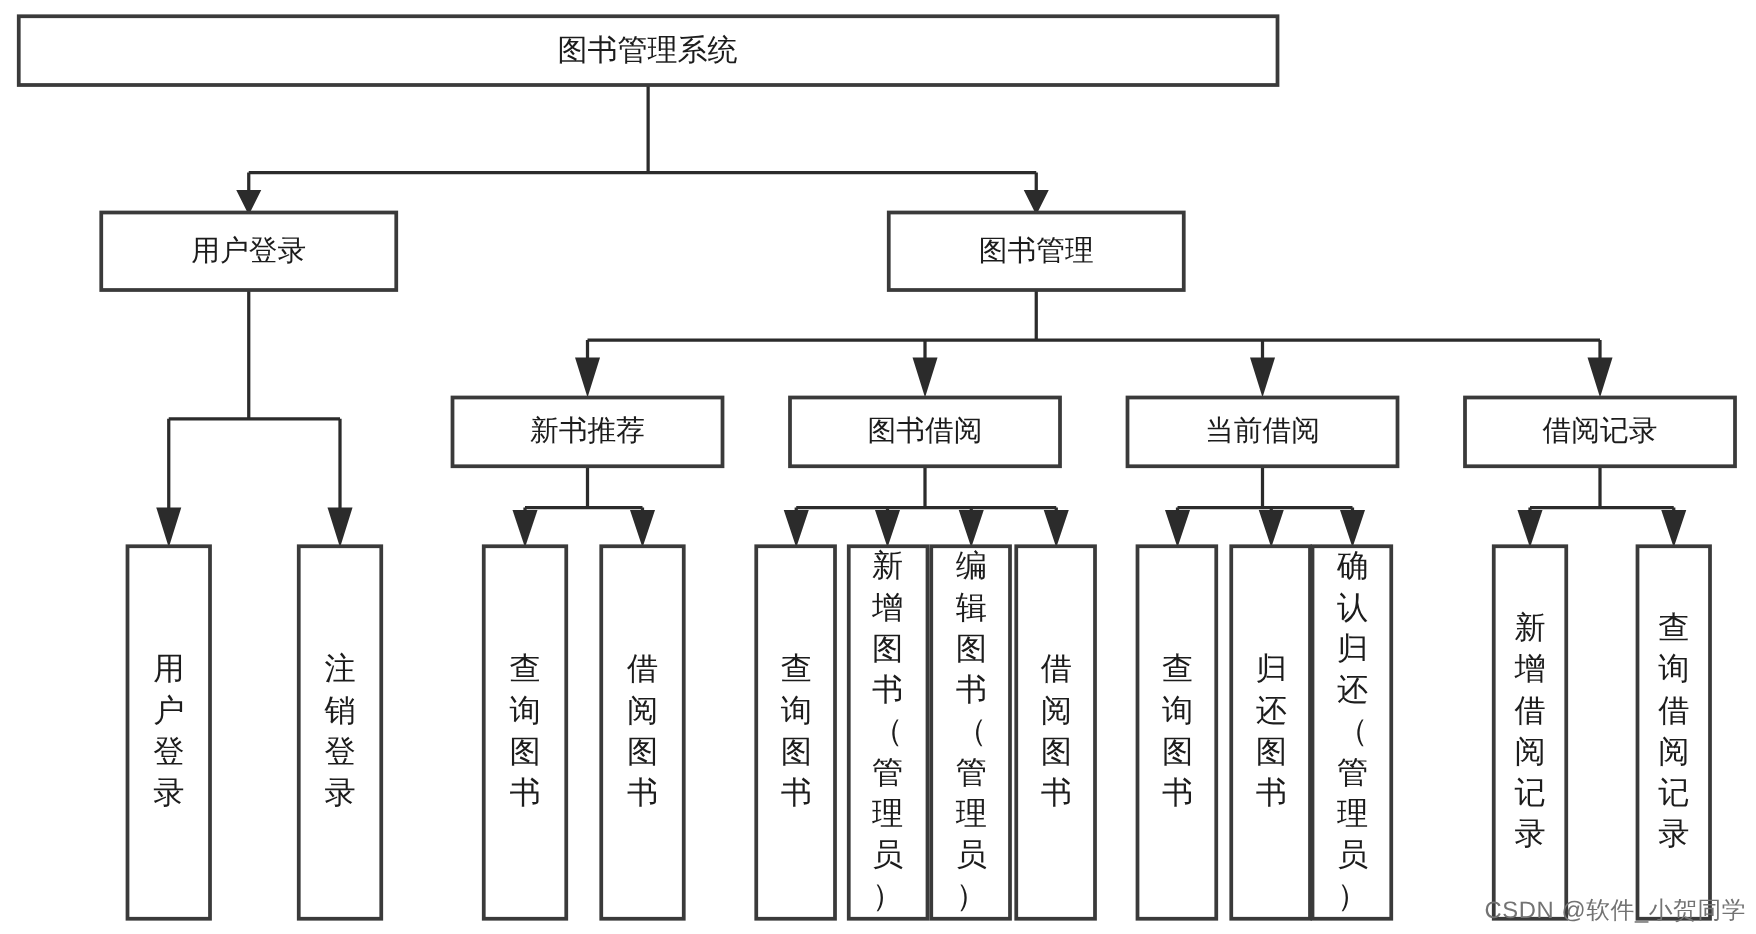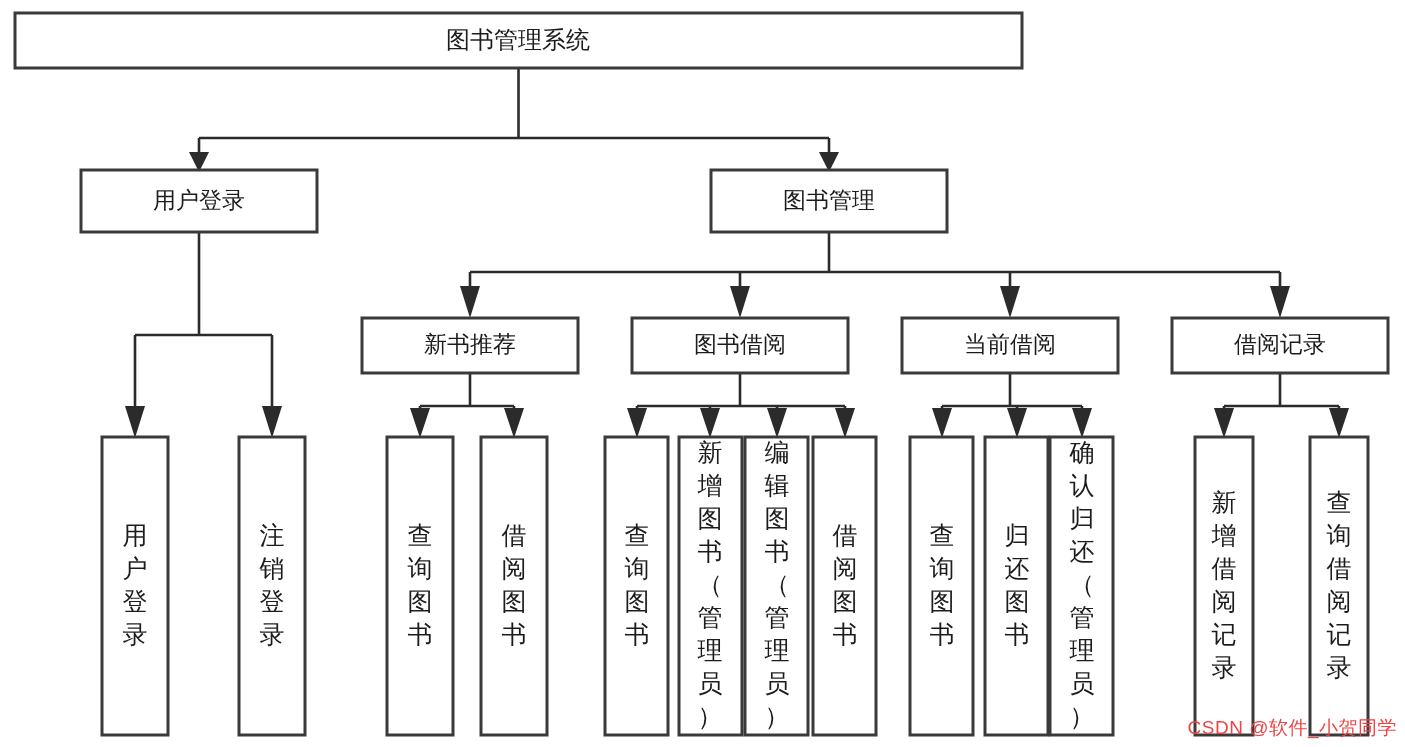--- a/index.html
+++ b/index.html
@@ -51,21 +51,21 @@
   }
   .arrow-head {
     fill: #2b2b2b;
   }
   .watermark {
     position: absolute;
     right: 8px;
     bottom: 6px;
     font-family: "Liberation Sans", "DejaVu Sans", sans-serif;
     font-size: 19px;
-    color: #ef4444;
+    color: #737373;
     letter-spacing: 0.5px;
     white-space: nowrap;
     user-select: none;
   }
 </style>
 </head>
 <body>
 
 <svg id="diagram" viewBox="0 0 1405 747">
 

